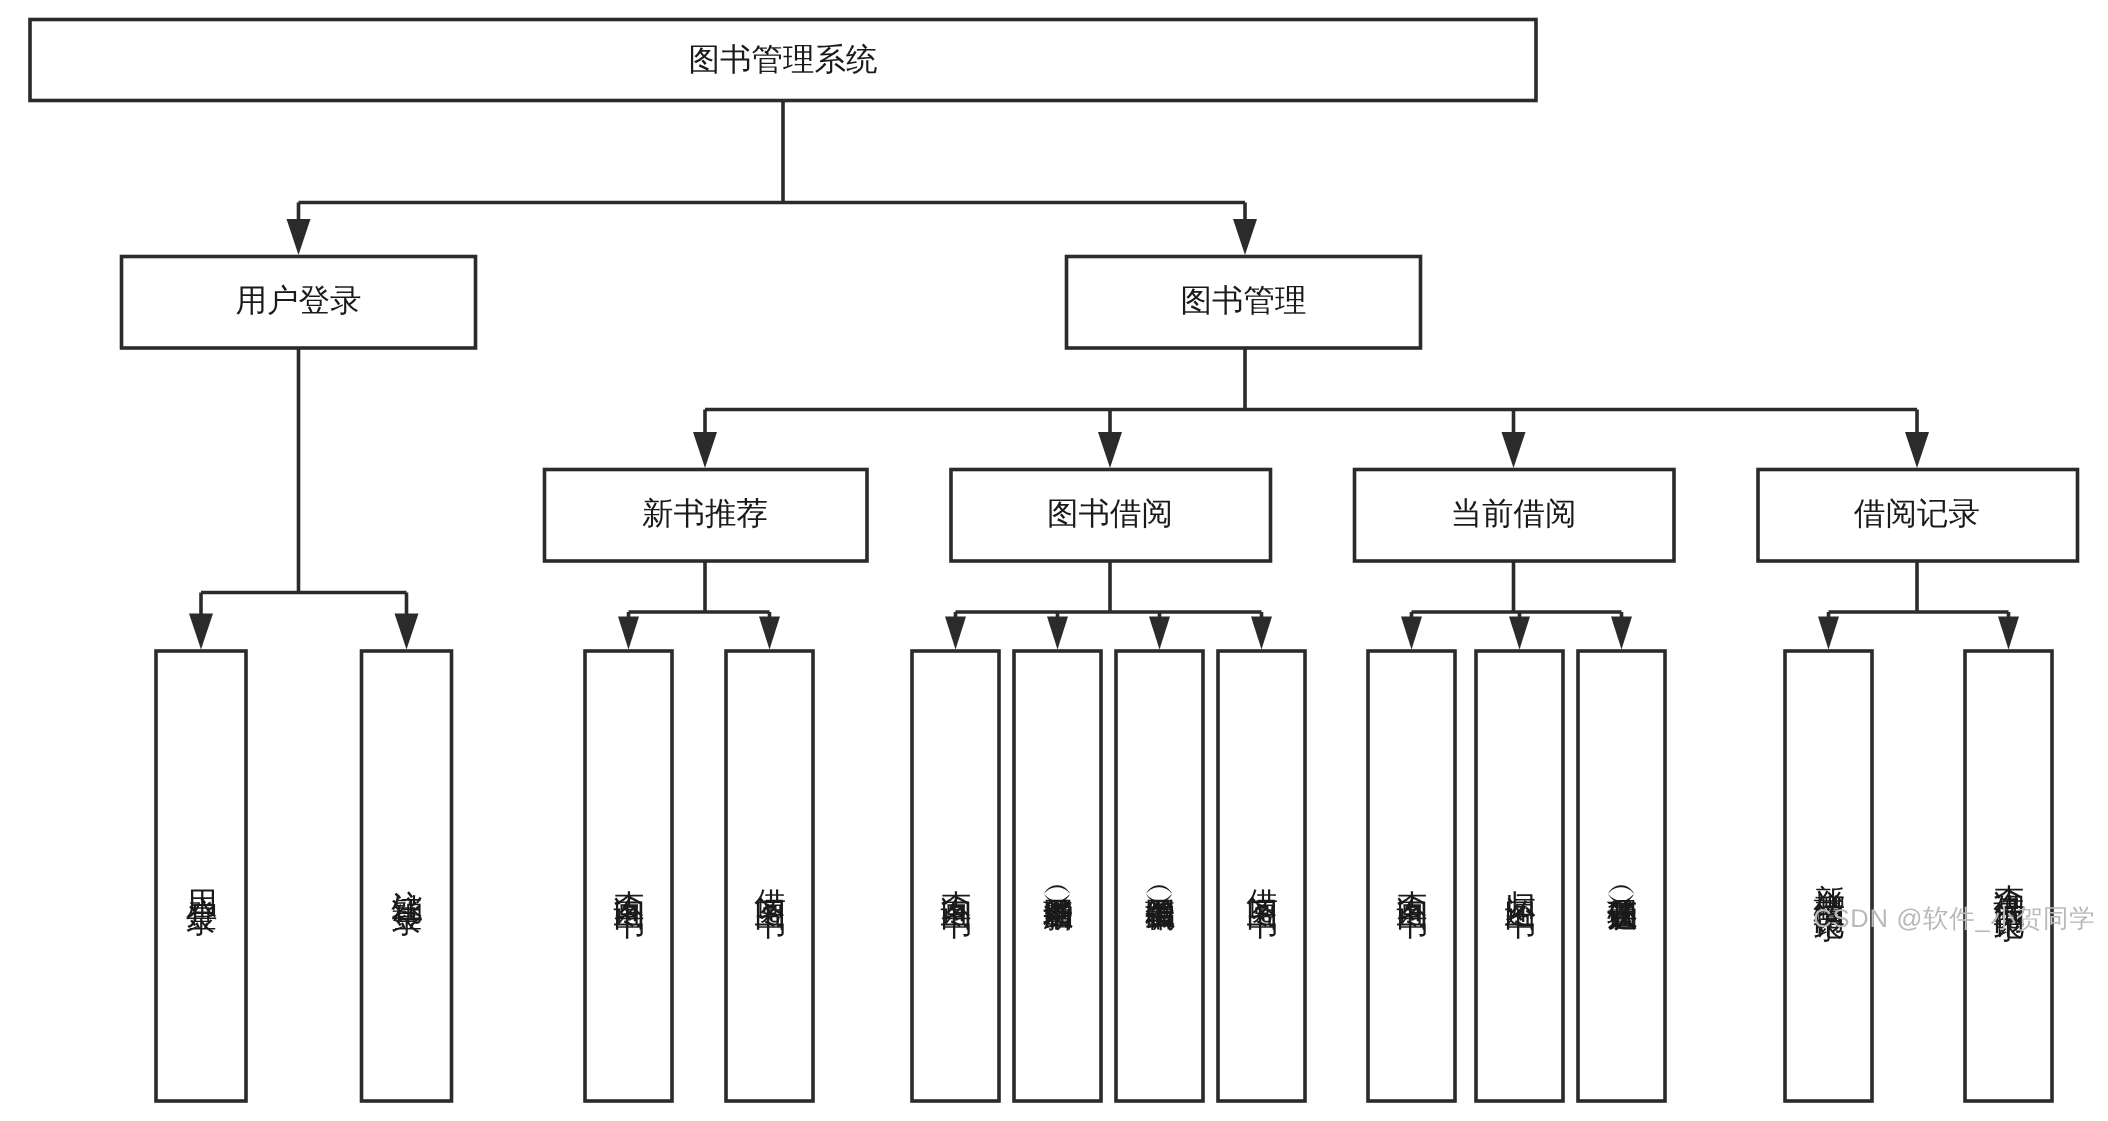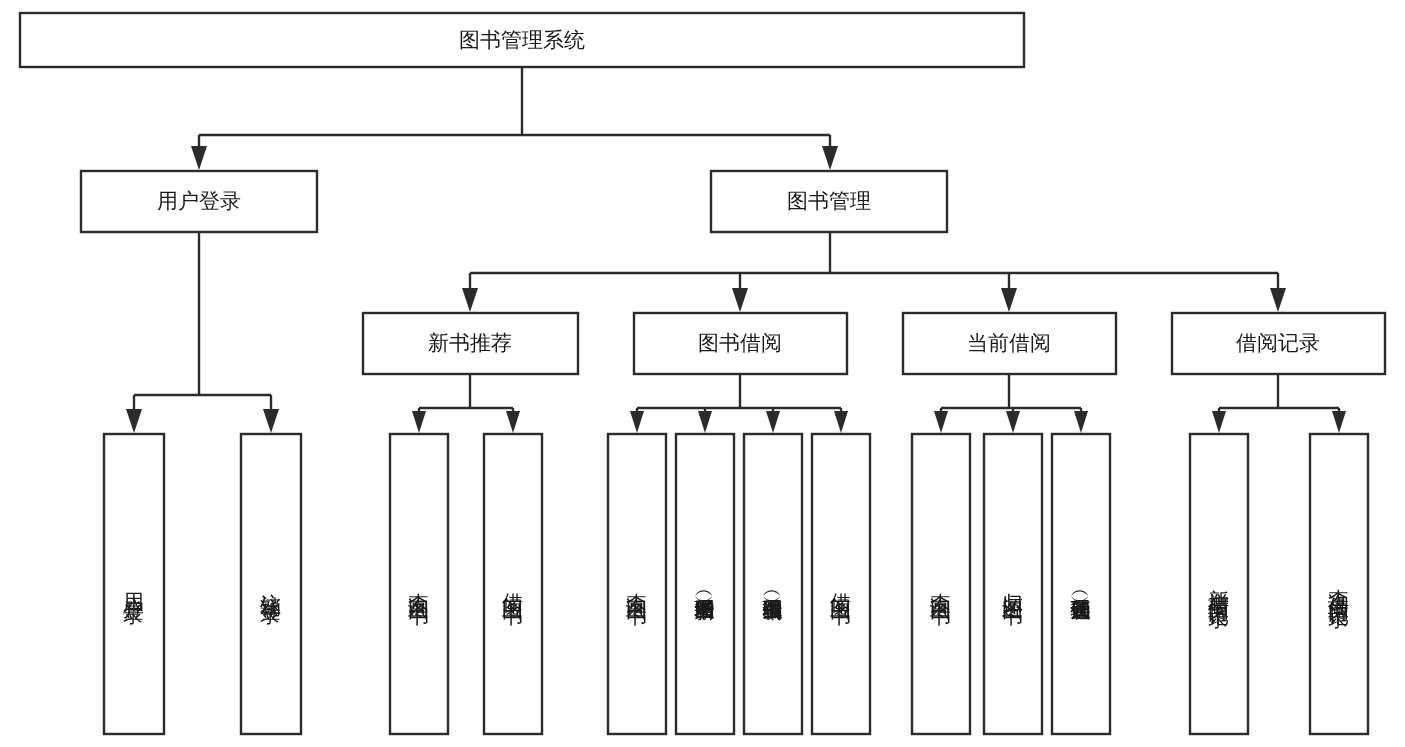--- a/index.html
+++ b/index.html
@@ -215,13 +215,14 @@
   <div class="leaf-label" style="left:608px;  top:434px; width:58px; height:300px;">查询图书</div>
   <div class="leaf-label tight" style="left:676px;  top:434px; width:58px; height:300px;">新增图书（管理员）</div>
   <div class="leaf-label tight" style="left:744px;  top:434px; width:58px; height:300px;">编辑图书（管理员）</div>
   <div class="leaf-label" style="left:812px;  top:434px; width:58px; height:300px;">借阅图书</div>
   <div class="leaf-label" style="left:912px;  top:434px; width:58px; height:300px;">查询图书</div>
   <div class="leaf-label" style="left:984px;  top:434px; width:58px; height:300px;">归还图书</div>
   <div class="leaf-label tight" style="left:1052px; top:434px; width:58px; height:300px;">确认归还（管理员）</div>
   <div class="leaf-label" style="left:1190px; top:434px; width:58px; height:300px;">新增借阅记录</div>
   <div class="leaf-label" style="left:1310px; top:434px; width:58px; height:300px;">查询借阅记录</div>
 
+  <div class="watermark">CSDN @软件_小贺同学</div>
 </div>
 
 </body></html>

